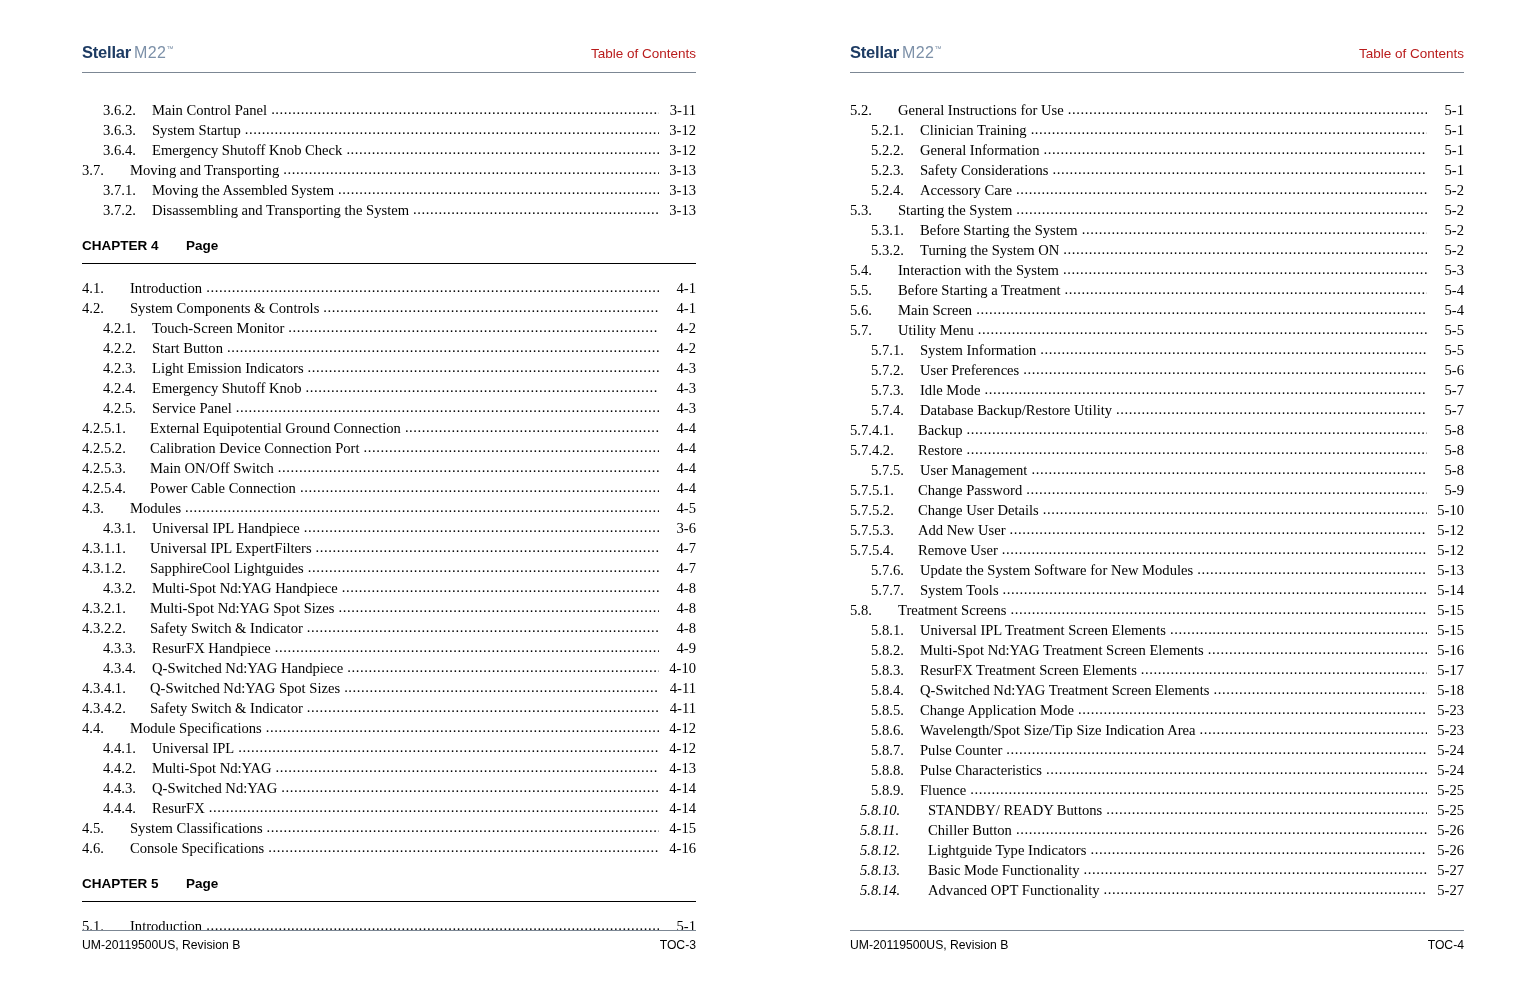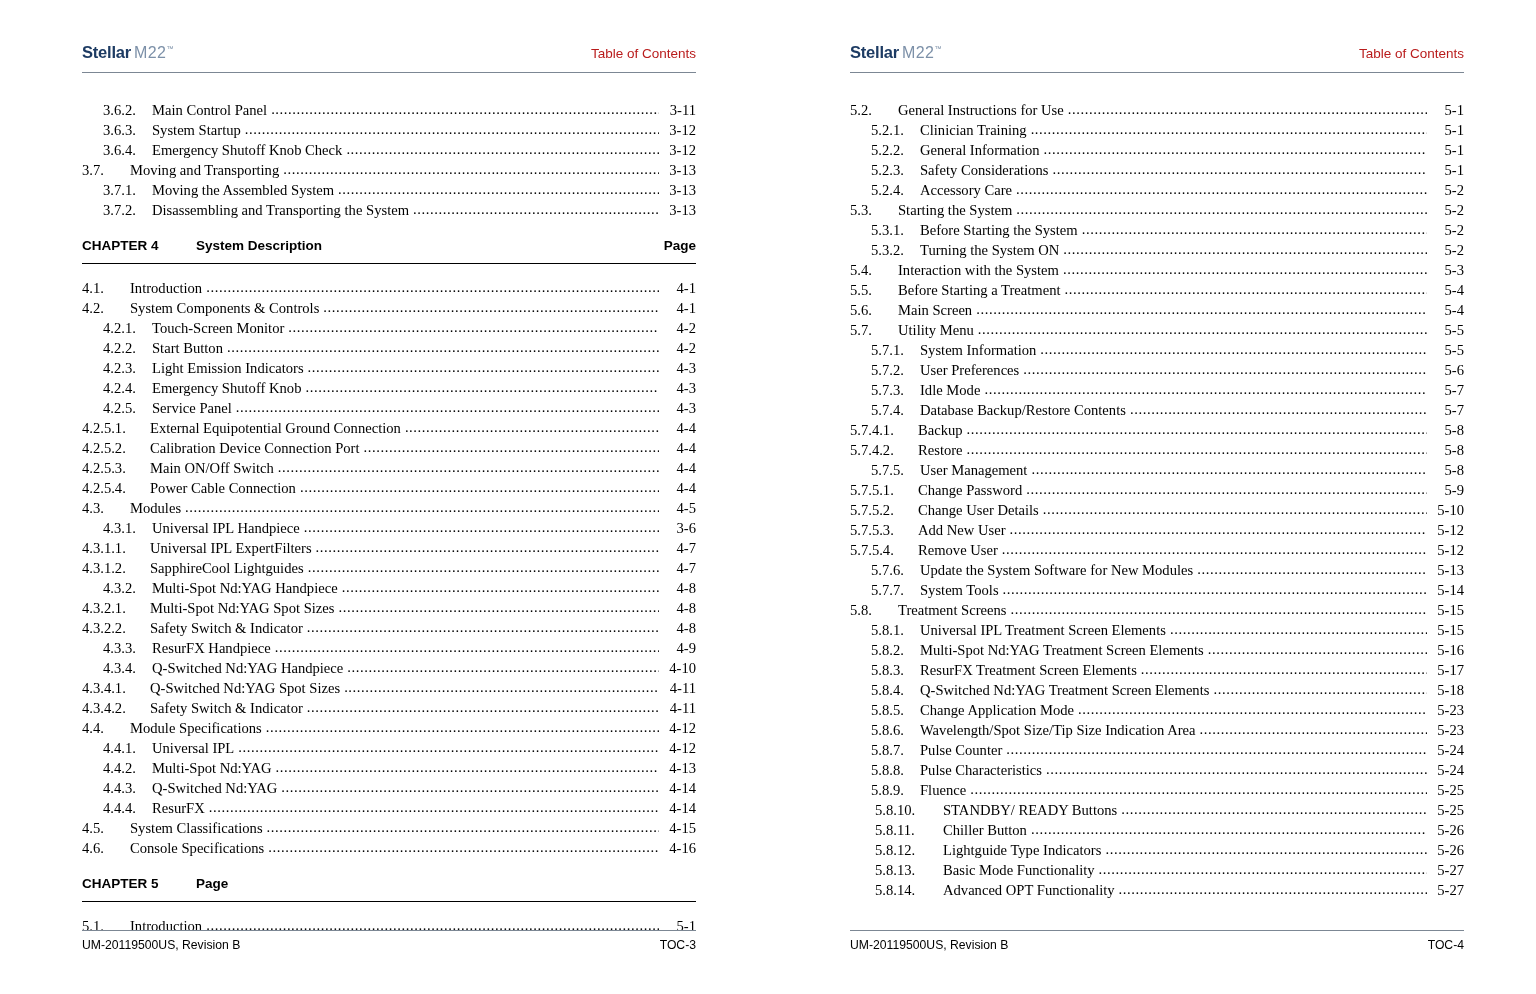--- a/index.html
+++ b/index.html
@@ -121,34 +121,33 @@
     flex: 0 0 auto;
     text-align: right;
     min-width: 34px;
     padding-left: 3px;
   }
 
   
   .lvl1 .toc-num { width: 48px; margin-left: 0px; }
   .lvl2 .toc-num { width: 49px; margin-left: 21px; }
   .lvl3 .toc-num { width: 68px; }
-  .lvl2w .toc-num { width: 68px; margin-left: 25px; }
+  .lvl2w .toc-num { width: 68px; margin-left: 10px; font-style: italic; }
 
   
   .chapter-row {
     font-family: "Liberation Sans", "DejaVu Sans", sans-serif;
     font-weight: bold;
     font-size: 13.5px;
     display: flex;
     align-items: baseline;
     border-bottom: 1.8px solid #000000;
     padding-bottom: 3px;
     height: 22px;
     box-sizing: content-box;
-    gap: 10px;
   }
   .chapter-num { width: 104px; flex: 0 0 auto; }
   .chapter-name { flex: 1 1 auto; }
   .chapter-page { flex: 0 0 auto; text-align: right; }
   .chapter-gap-top { height: 18px; }
   .chapter-gap-bottom { height: 14px; }
 
   
   .pg-footer {
     position: absolute;
@@ -215,21 +214,20 @@
           </div>
           <div class="toc-row lvl2">
             <span class="toc-num">3.7.2.</span>
             <span class="toc-title">Disassembling and Transporting the System</span>
             <span class="toc-dots">........................................................................................................................................................................................................</span>
             <span class="toc-page">3-13</span>
           </div>
           <div class="chapter-gap-top"></div>
           <div class="chapter-row">
             <span class="chapter-num">CHAPTER 4</span>
-            <span class="chapter-name">System Description</span>
             <span class="chapter-page">Page</span>
           </div>
           <div class="chapter-gap-bottom"></div>
           <div class="toc-row lvl1">
             <span class="toc-num">4.1.</span>
             <span class="toc-title">Introduction</span>
             <span class="toc-dots">........................................................................................................................................................................................................</span>
             <span class="toc-page">4-1</span>
           </div>
           <div class="toc-row lvl1">
@@ -520,21 +518,21 @@
             <span class="toc-page">5-6</span>
           </div>
           <div class="toc-row lvl2">
             <span class="toc-num">5.7.3.</span>
             <span class="toc-title">Idle Mode</span>
             <span class="toc-dots">........................................................................................................................................................................................................</span>
             <span class="toc-page">5-7</span>
           </div>
           <div class="toc-row lvl2">
             <span class="toc-num">5.7.4.</span>
-            <span class="toc-title">Database Backup/Restore Contents</span>
+            <span class="toc-title">Database Backup/Restore Utility</span>
             <span class="toc-dots">........................................................................................................................................................................................................</span>
             <span class="toc-page">5-7</span>
           </div>
           <div class="toc-row lvl3">
             <span class="toc-num">5.7.4.1.</span>
             <span class="toc-title">Backup</span>
             <span class="toc-dots">........................................................................................................................................................................................................</span>
             <span class="toc-page">5-8</span>
           </div>
           <div class="toc-row lvl3">

